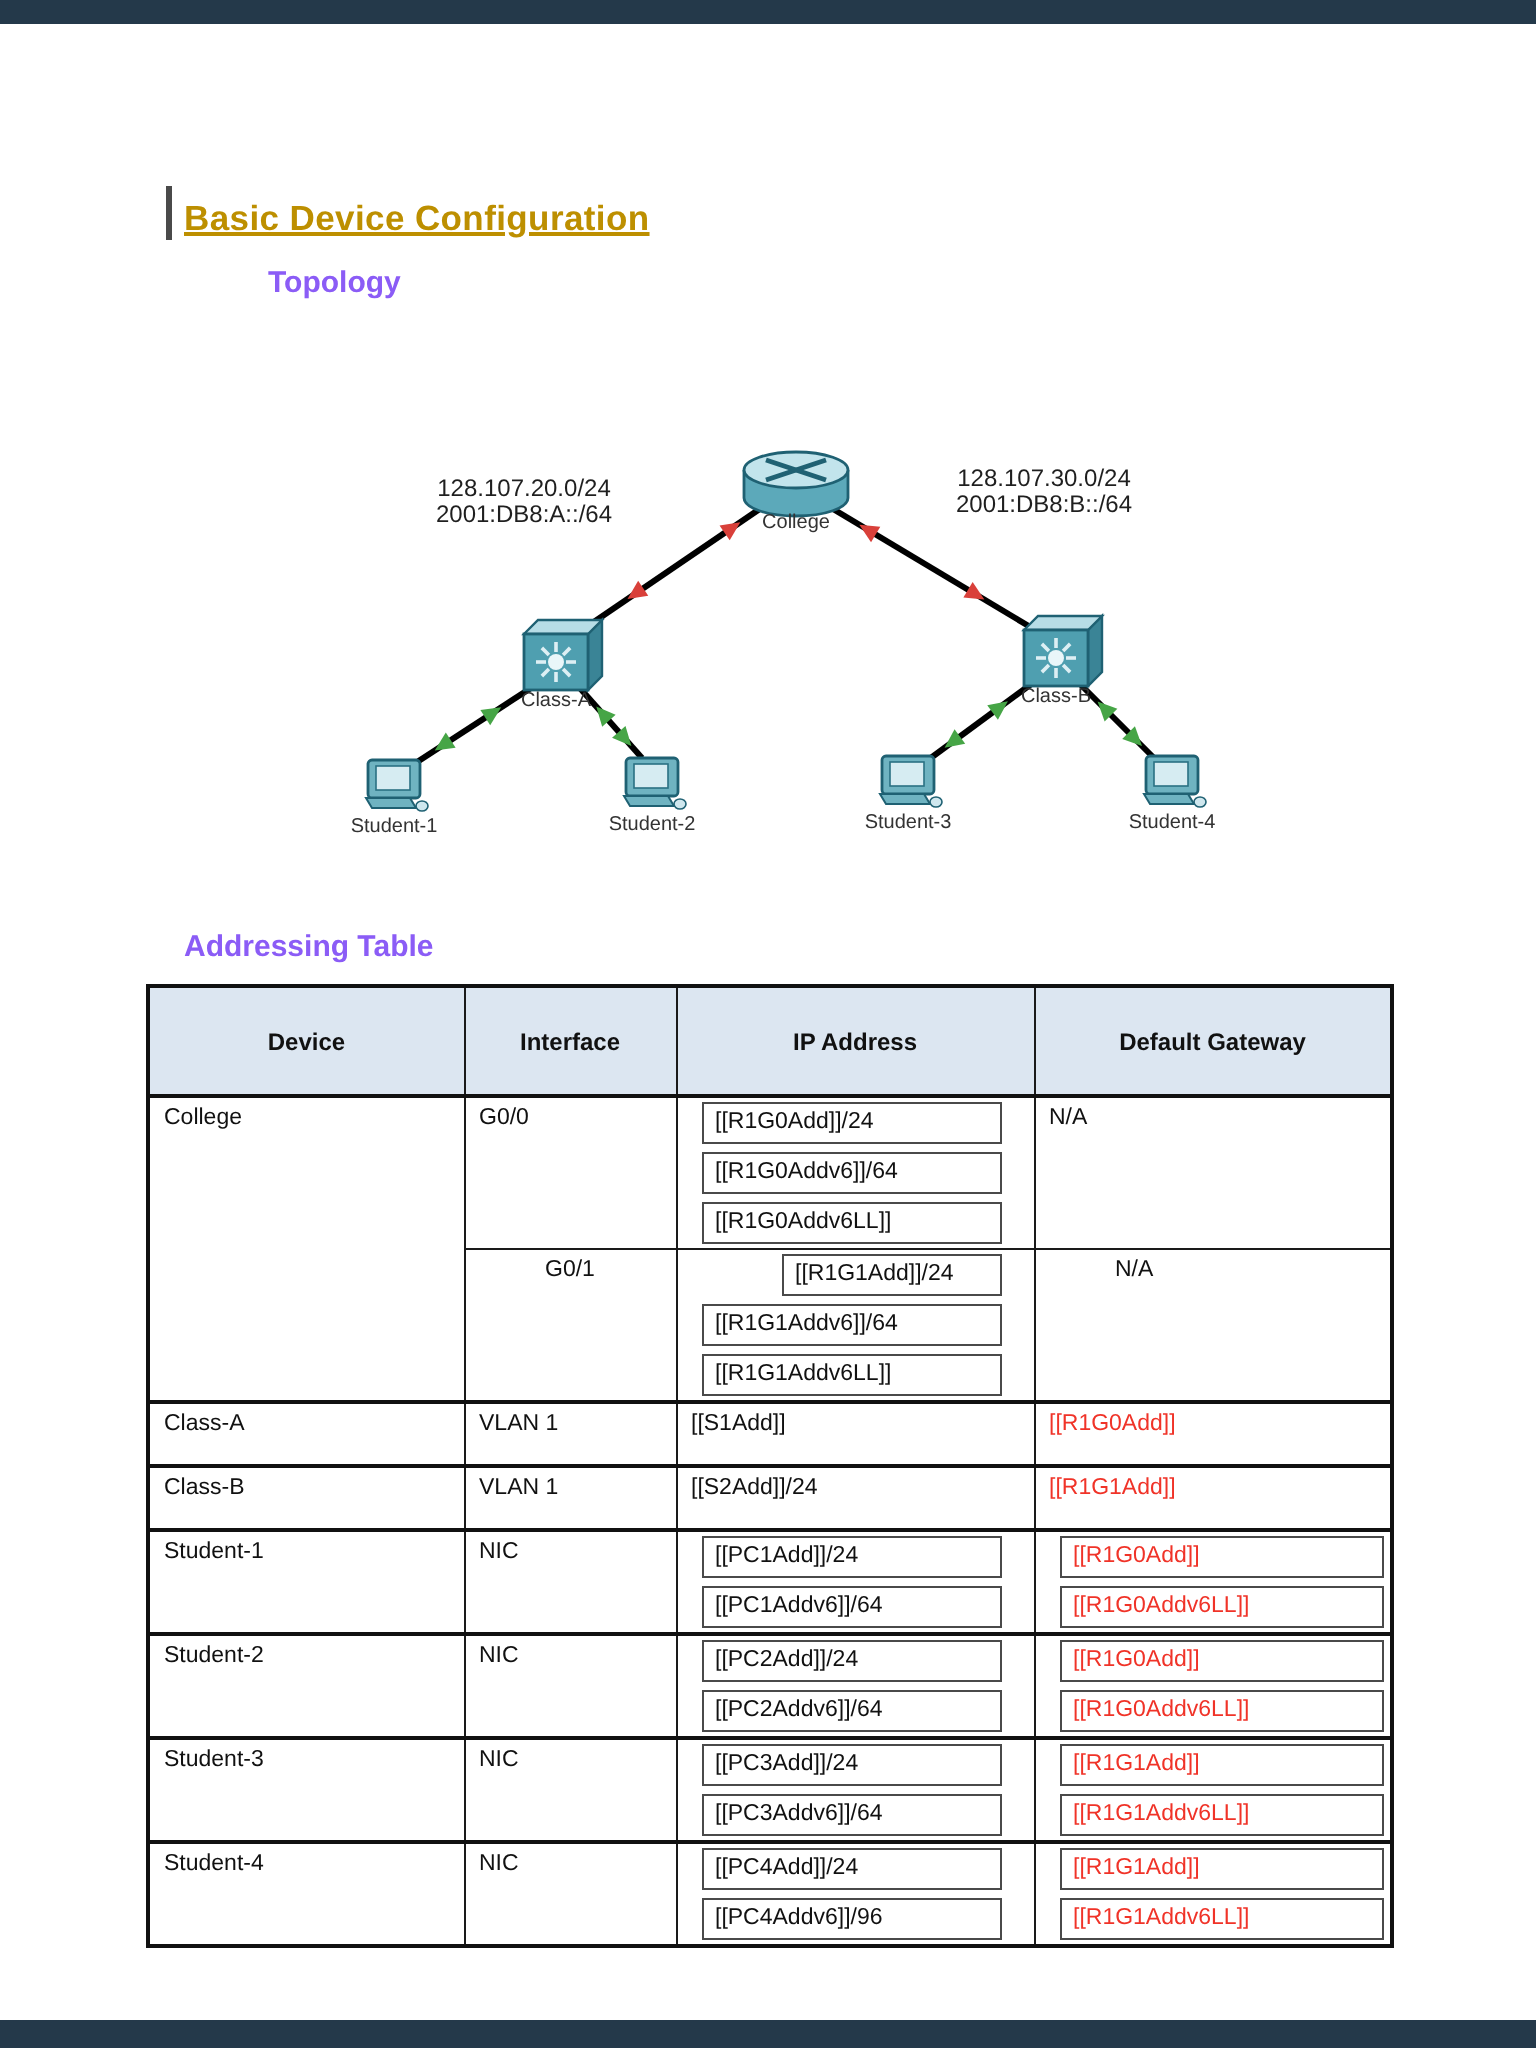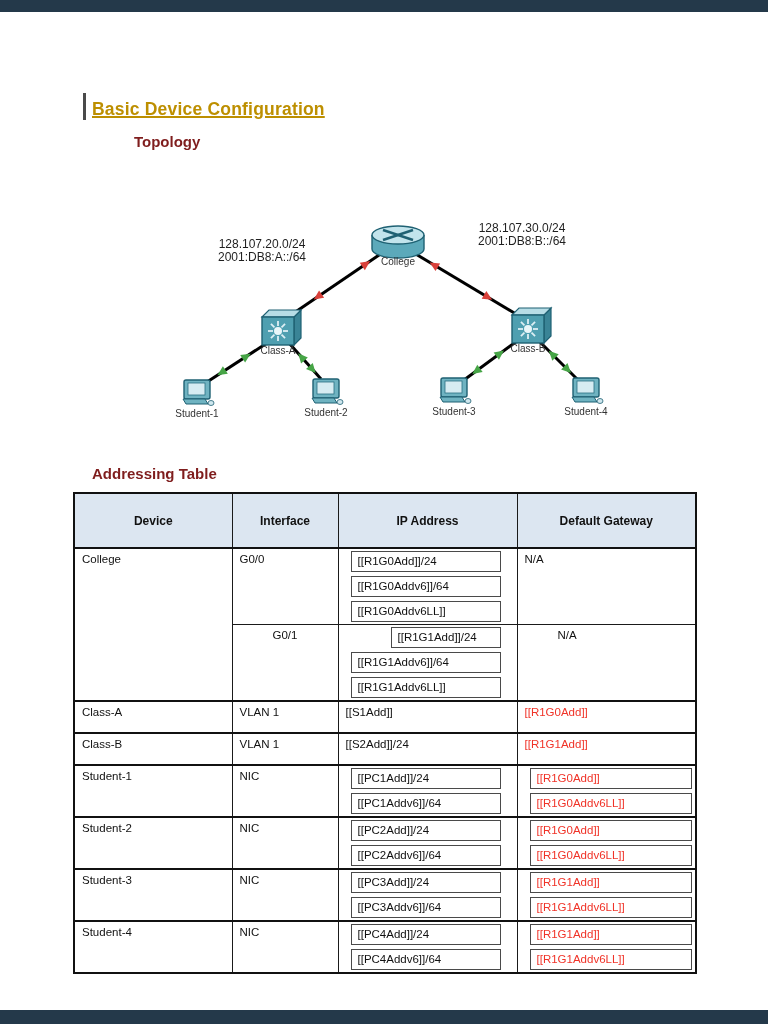--- a/index.html
+++ b/index.html
@@ -12,21 +12,21 @@
   #bar-top{top:0;height:12px;}
   #bar-bottom{bottom:0;height:14px;}
 
   
   .title-row{position:absolute;left:83px;top:92px;display:flex;align-items:flex-end;}
   .title-accent{width:3px;height:27px;background:#4a4a4a;margin-right:6px;margin-top:1px;}
   .page-title{
     margin:0;font-size:17.5px;font-weight:bold;color:#bd8f00;
     text-decoration:underline;text-decoration-thickness:1.5px;letter-spacing:.2px;
   }
-  .sub-heading{position:absolute;margin:0;font-size:15px;font-weight:bold;color:#7f1d1d;}
+  .sub-heading{position:absolute;margin:0;font-size:15px;font-weight:bold;color:#8b5cf6;}
   #topology-heading{left:134px;top:133px;}
   #addressing-heading{left:92px;top:465px;}
 
   
   #topology{position:absolute;left:0;top:0;width:768px;height:460px;}
   #topo-svg{position:absolute;left:0;top:200px;width:768px;height:245px;}
   .net-label{
     position:absolute;font-size:12px;line-height:13px;color:#1f1f1f;
     text-align:center;transform:translateX(-50%);white-space:nowrap;
   }
@@ -143,21 +143,21 @@
     <div class="dev-label" style="left: 278px; top: 345px;">Class-A</div>
     <div class="dev-label" style="left: 528px; top: 343px;">Class-B</div>
     <div class="dev-label" style="left: 197px; top: 408px;">Student-1</div>
     <div class="dev-label" style="left: 326px; top: 407px;">Student-2</div>
     <div class="dev-label" style="left: 454px; top: 406px;">Student-3</div>
     <div class="dev-label" style="left: 586px; top: 406px;">Student-4</div>
     <div class="net-label" style="left: 262px; top: 238px;">
       <div>128.107.20.0/24</div>
       <div>2001:DB8:A::/64</div>
     </div>
-    <div class="net-label" style="left: 522px; top: 222px;">
+    <div class="net-label" style="left: 522px; top: 233px;">
       <div>128.107.30.0/24</div>
       <div>2001:DB8:B::/64</div>
     </div>
   </div>
 
 <h2 class="sub-heading" id="addressing-heading">Addressing Table</h2>
 
 <table class="addr-table" id="addr-table">
   <colgroup>
     <col style="width:158px">
@@ -280,20 +280,20 @@
         <td rowspan="2">NIC</td>
         <td class="boxed">
           <div class="box">[[PC4Add]]/24</div>
         </td>
         <td class="boxed">
           <div class="box gwb red">[[R1G1Add]]</div>
         </td>
       </tr>
       <tr>
         <td class="boxed">
-          <div class="box">[[PC4Addv6]]/64</div>
+          <div class="box">[[PC4Addv6]]/96</div>
         </td>
         <td class="boxed">
           <div class="box gwb red">[[R1G1Addv6LL]]</div>
         </td>
       </tr>
     </tbody>
 </table>
 
 </body></html>

